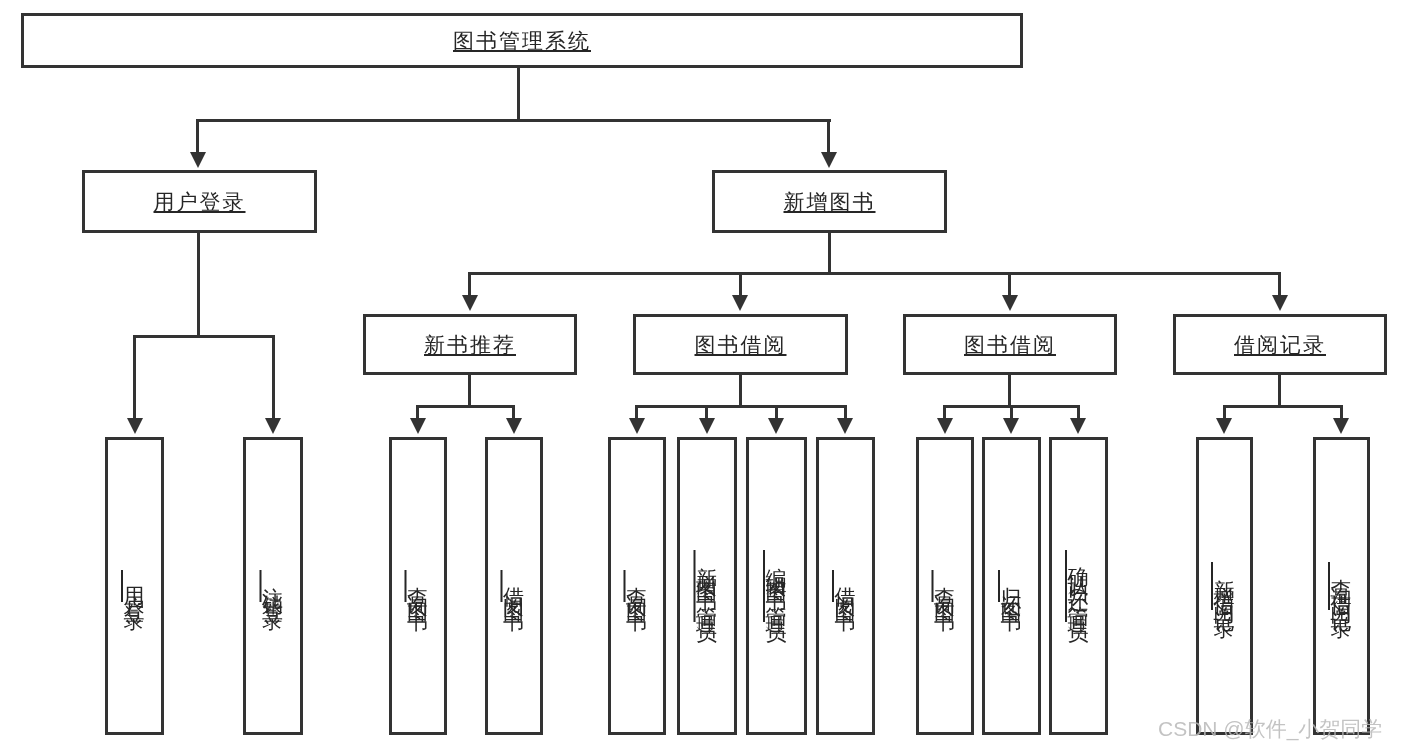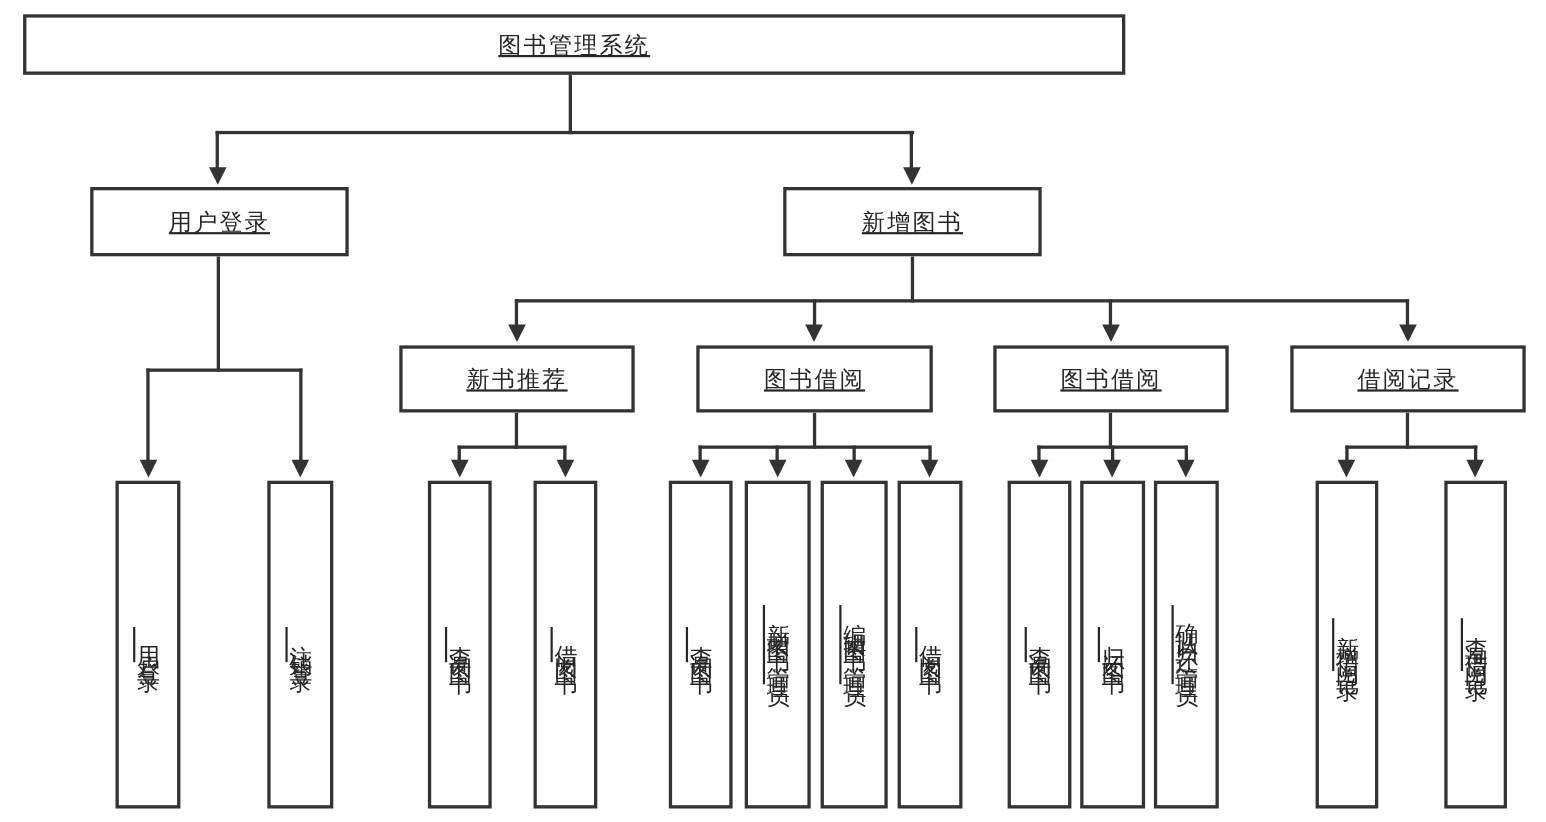--- a/index.html
+++ b/index.html
@@ -176,14 +176,15 @@
     <span class="vlabel">确认归还（管理员）</span>
   </div>
 
   <div class="box leaf" style="left:1196px;top:437px;width:57px;height:298px">
     <span class="vlabel">新增借阅记录</span>
   </div>
   <div class="box leaf" style="left:1313px;top:437px;width:57px;height:298px">
     <span class="vlabel">查询借阅记录</span>
   </div>
 
+  <div class="watermark">CSDN @软件_小贺同学</div>
 
 </div>
 
 </body></html>

